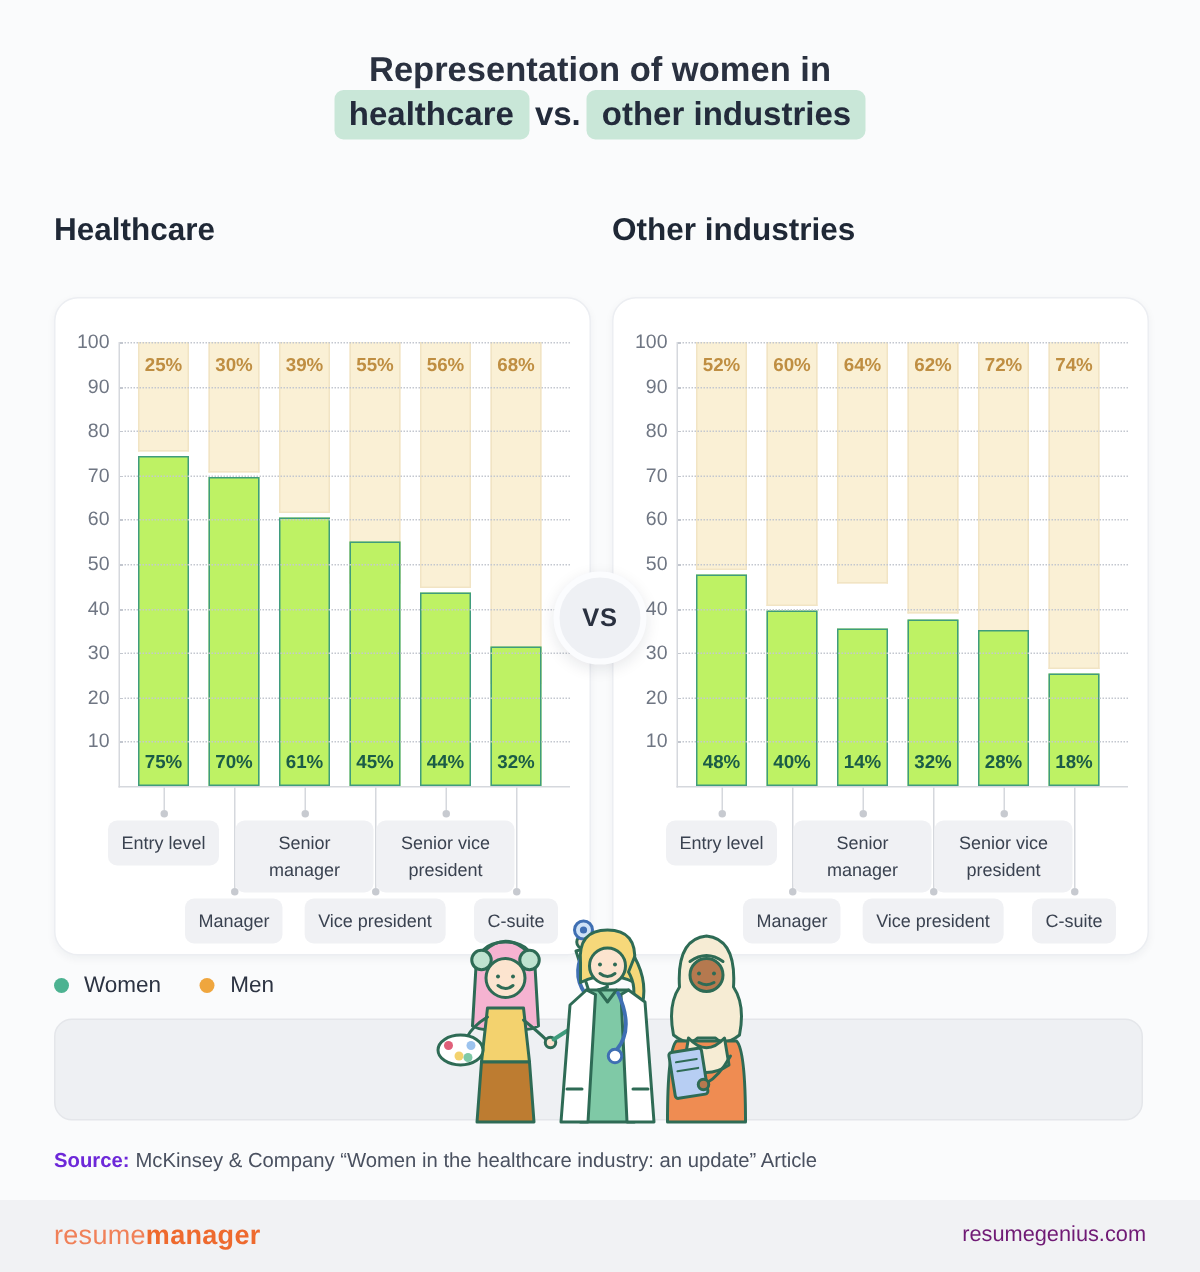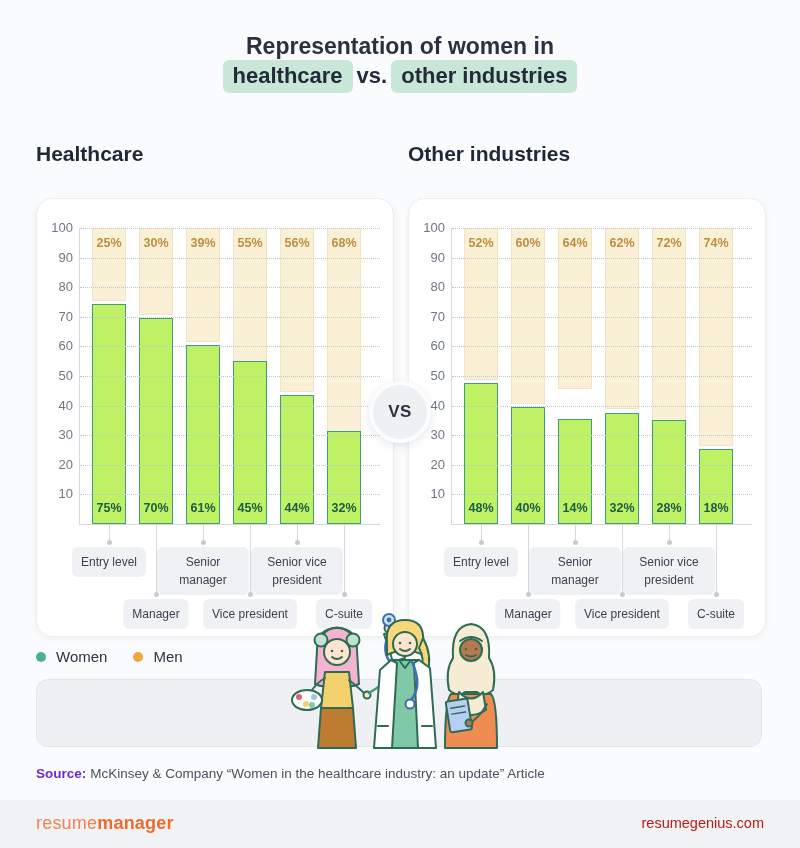--- a/index.html
+++ b/index.html
@@ -79,21 +79,21 @@
   .source-row { position:absolute; left:36px; top:766px; font-size:13.5px;
     color:#4a5160; z-index:2; }
   .source-prefix { font-weight:700; color:#6d28d9; }
   .source-text { margin-left:4px; }
 
   .footer { position:absolute; left:0; top:800px; width:800px; height:48px;
     background:#f1f2f4; z-index:2; }
   .logo { position:absolute; left:36px; top:13px; font-size:18px; letter-spacing:.2px; }
   .logo-resume { color:#f08159; font-weight:400; }
   .logo-genius { color:#ee6a2e; font-weight:700; }
-  .site { position:absolute; right:36px; top:15px; font-size:14.5px; color:#b91c1c; }
+  .site { position:absolute; right:36px; top:15px; font-size:14.5px; color:#701a75; }
 </style>
 </head>
 <body>
 
 <div class="title-line1">Representation of women in</div>
 <div class="title-line2"><span class="hl">healthcare</span><span class="mid">vs.</span><span class="hl">other industries</span></div>
 
 <div class="section-title" id="sec-healthcare">Healthcare</div>
 <div class="section-title" id="sec-other">Other industries</div>
 

